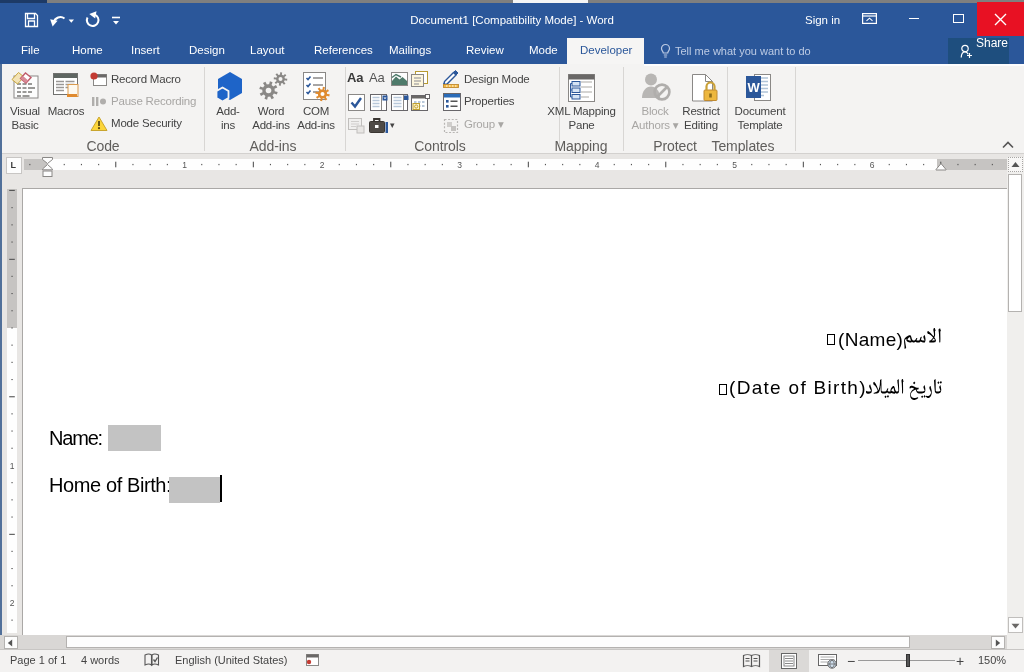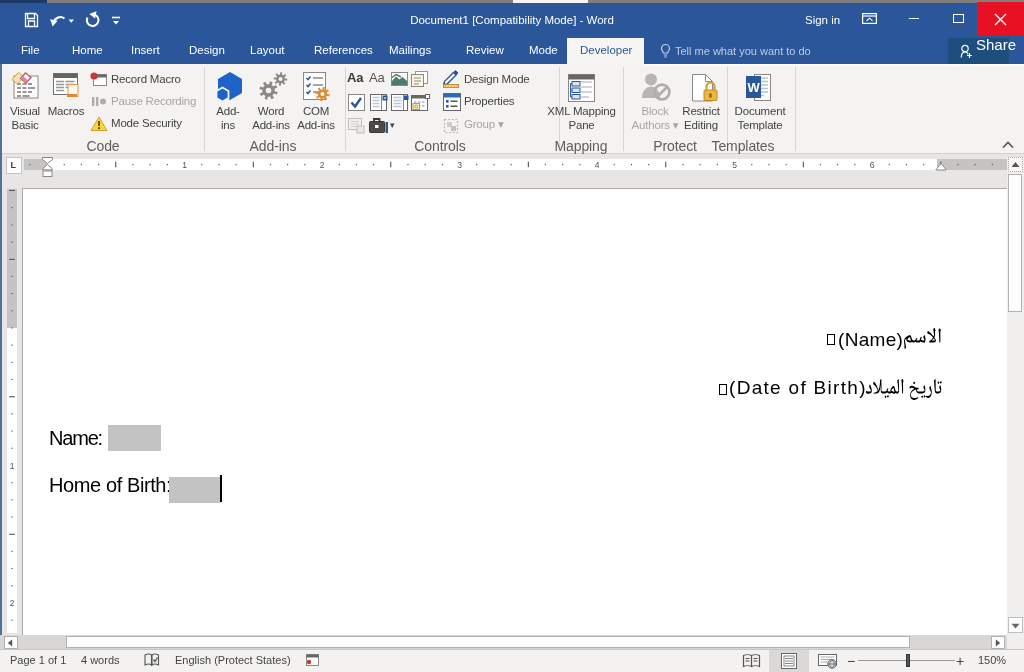--- a/index.html
+++ b/index.html
@@ -59,21 +59,21 @@
  <span class="abs" style="left:466px;top:6px">Review</span>
  <span class="abs" style="left:529px;top:6px">Mode</span>
  <span class="abs" style="left:580px;top:6px;color:#2b579a">Developer</span>
  <span class="abs" style="left:675px;top:6.5px;color:#bdcbe4;font-size:11px">Tell me what you want to do</span>
 </div>
 <svg class="abs" style="left:659px;top:42px" width="13" height="18" viewBox="0 0 13 18" fill="none" stroke="#bdcbe4" stroke-width="1.2">
   <path d="M2.5 6.5 a4 4 0 1 1 8 0 c0 2.2 -1.8 2.8 -1.8 4.5 h-4.4 c0 -1.7 -1.8 -2.3 -1.8 -4.5 z"></path>
   <path d="M4.8 13 h3.4 M5.2 15 h2.6"></path>
 </svg>
 <div class="abs" style="left:948px;top:38px;width:61px;height:26px;background:#1e4e7e"></div>
-<div class="abs white" style="left:976px;top:36px;font-size:15px">Share</div>
+<div class="abs white" style="left:976px;top:36px;font-size:12px">Share</div>
 <svg class="abs" style="left:958px;top:43px" width="16" height="16" viewBox="0 0 16 16" fill="none" stroke="#fff" stroke-width="1.2">
   <circle cx="7" cy="5.5" r="3.2"></circle>
   <path d="M3.2 14.5 c0.2 -3.4 1.7 -5.6 3.8 -5.6 1.6 0 2.6 1 3.2 2.4"></path>
   <path d="M11.5 10 v5 M9 12.5 h5"></path>
 </svg>
 
 <div class="abs" style="left:0;top:64px;width:1024px;height:89px;background:#f4f3f2"></div>
 <div class="abs" style="left:644px;top:64px;width:380px;height:1.5px;background:#fdfdfe"></div>
 <div class="abs" style="left:0;top:153px;width:1024px;height:1px;background:#d3d1cf"></div>
 <div id="ribbon" class="abs" style="left:0;top:64px;width:1024px;height:89px;font-size:11.5px;color:#444;letter-spacing:-0.2px">
@@ -456,21 +456,21 @@
 
 <div class="abs" style="left:0;top:649px;width:1024px;height:23px;background:#f3f2f1;border-top:1px solid #c8c6c4"></div>
 <div id="status" class="abs" style="left:0;top:650px;width:1024px;height:22px;font-size:11px;color:#444">
 <span class="abs" style="left:10px;top:4px">Page 1 of 1</span>
 <span class="abs" style="left:81px;top:4px">4 words</span>
 <svg class="abs" style="left:144px;top:3px" width="16" height="15" viewBox="0 0 16 15" fill="none" stroke="#555" stroke-width="1.1">
  <path d="M1 2 c2.5-1.2 5-1.2 6.5 0 V12 c-1.5-1.2-4-1.2-6.5 0 z"></path>
  <path d="M14.5 2 c-2.5-1.2-5-1.2-6.5 0 V12 c1.5-1.2 4-1.2 6.5 0 z"></path>
  <path d="M9.5 6.5 l1.5 2 2.5-4" stroke-width="1.3"></path>
 </svg>
-<span class="abs" style="left:175px;top:4px">English (Protect States)</span>
+<span class="abs" style="left:175px;top:4px">English (United States)</span>
 <svg class="abs" style="left:305px;top:3px" width="15" height="14" viewBox="0 0 15 14">
  <rect x="1.5" y="1.5" width="12" height="11" fill="#fff" stroke="#8a8886"></rect>
  <rect x="1.5" y="1.5" width="12" height="3" fill="#6a6867"></rect>
  <circle cx="4" cy="9" r="2.2" fill="#c33b33"></circle>
 </svg>
 
 <svg class="abs" style="left:742px;top:4px" width="19" height="14" viewBox="0 0 19 14" fill="none" stroke="#555" stroke-width="1.2">
  <path d="M9.5 1.5 c-2-1-6-1-8 0 V12.5 c2-1 6-1 8 0 c2-1 6-1 8 0 V1.5 c-2-1-6-1-8 0 v11"></path>
  <path d="M3.5 4.5 h4 M3.5 7 h4 M11.5 4.5 h4 M11.5 7 h4" stroke-width="1"></path>
 </svg>

